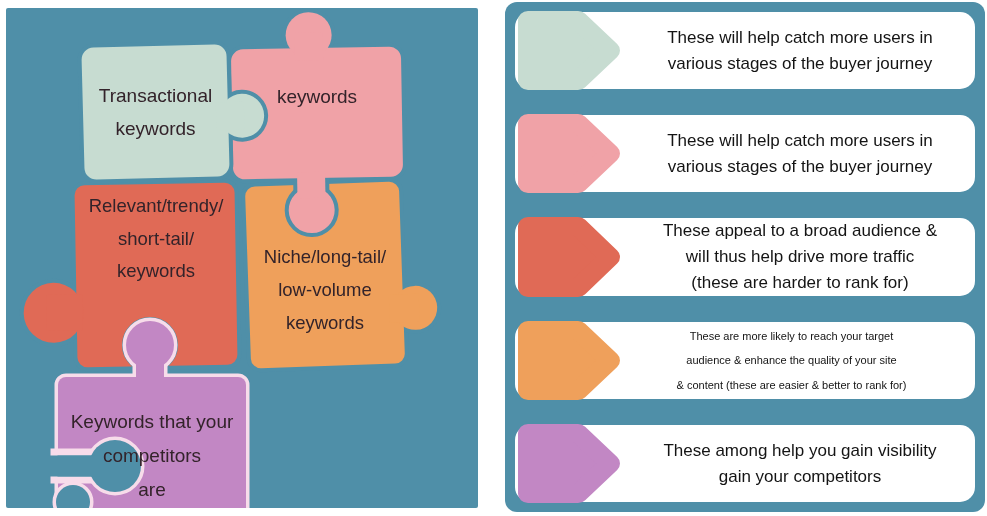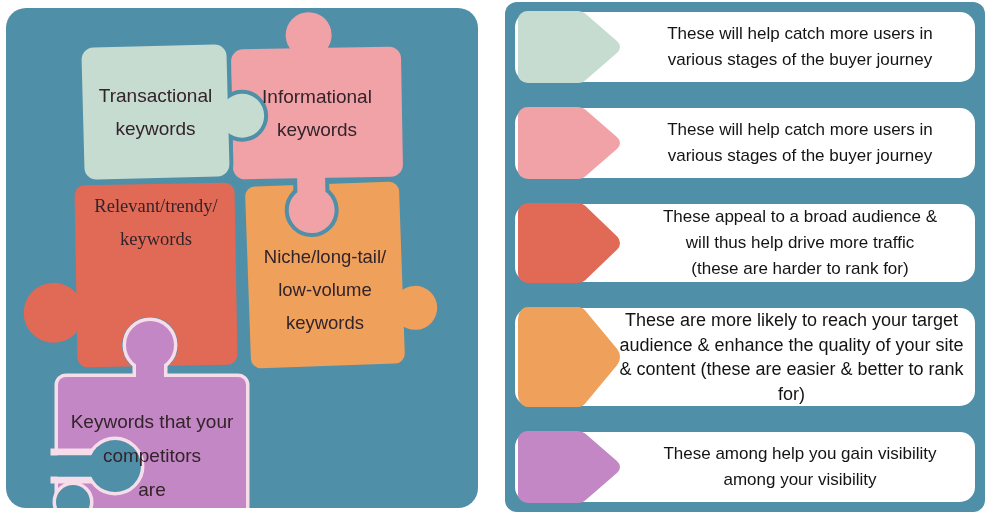--- a/index.html
+++ b/index.html
@@ -6,21 +6,21 @@
   body {
     width:987px; height:516px; position:relative;
     background:var(--page_bg,#fff);
     font-family:"Liberation Sans", sans-serif;
     overflow:hidden;
   }
 
   
   .left-panel {
     position:absolute; left:6px; top:8px; width:472px; height:500px;
-    background:var(--teal); border-radius:20px; overflow:hidden;
+    background:var(--teal); border-radius:2px; overflow:hidden;
   }
   .left-panel svg { position:absolute; left:0; top:0; }
 
   
   use.halo { fill:var(--teal); stroke:var(--teal); stroke-width:8; }
   use.outline { fill:var(--purple_outline); stroke:var(--purple_outline); stroke-width:7; }
   use[data-color="green"]  { fill:var(--green); }
   use[data-color="pink"]   { fill:var(--pink); }
   use[data-color="coral"]  { fill:var(--coral); }
   use[data-color="orange"] { fill:var(--orange); }
@@ -28,21 +28,21 @@
   .hole-ring { fill:var(--teal); stroke:var(--purple_outline); stroke-width:7; }
   .hole-fill { fill:var(--teal); stroke:none; }
 
   .piece-label {
     position:absolute; text-align:center; color:var(--piece_text);
     line-height:33px; font-size:19px; pointer-events:none;
   }
   .piece-label div { white-space:nowrap; }
   .pl-green  { left:77px;  top:71px;  width:145px; }
   .pl-pink   { left:226px; top:72px;  width:170px; }
-  .pl-coral  { left:70px;  top:182px; width:160px; font-size:18.5px; line-height:32.5px;font-family:Liberation Serif, serif; }
+  .pl-coral  { left:70px;  top:182px; width:160px; font-size:18.5px; line-height:32.5px; }
   .pl-orange { left:242px; top:232px; width:154px; font-size:18.5px; }
   .pl-purple { left:52px;  top:373px; width:188px; line-height:34px;margin-top:24px; }
   .pl-purple div:nth-child(4) { padding-left:22px; }
 
   
   .right-panel {
     position:absolute; left:505px; top:2px; width:480px; height:510px;
     background:var(--teal); border-radius:12px;
     padding:10px; box-sizing:border-box;
     display:flex; flex-direction:column; gap:26px;
@@ -58,21 +58,21 @@
   .row-arrow svg { width:100%; height:100%; display:block; }
   .row-arrow polygon { stroke-width:20; stroke-linejoin:round; }
   svg[data-color="green"]  polygon { fill:var(--green);  stroke:var(--green); }
   svg[data-color="pink"]   polygon { fill:var(--pink);   stroke:var(--pink); }
   svg[data-color="coral"]  polygon { fill:var(--coral);  stroke:var(--coral); }
   svg[data-color="orange"] polygon { fill:var(--orange); stroke:var(--orange); }
   svg[data-color="purple"] polygon { fill:var(--purple); stroke:var(--purple); }
 
   .row-text { text-align:center; color:var(--card_text); font-size:17px; line-height:26px; }
   .row--dense { padding-left:95px; padding-right:2px; }
-  .row--dense .row-text { font-size:18px; line-height:24.5px; }
+  .row--dense .row-text { font-size:11px; line-height:24.5px; }
 </style>
 </head>
 <body>
 
 <div class="left-panel">
   <svg width="472" height="500" viewBox="0 0 472 500">
     <defs>
       <g id="p-green">
         <rect x="77" y="38" width="145" height="132" rx="12"></rect>
         <circle cx="236" cy="110" r="22"></circle>
@@ -129,25 +129,25 @@
       <circle cx="67" cy="494" r="17" class="hole-ring"></circle>
       <circle cx="67" cy="494" r="17" class="hole-fill"></circle>
     </g>
   </svg>
 
   <div class="piece-label pl-green">
     <div>Transactional</div>
     <div>keywords</div>
   </div>
   <div class="piece-label pl-pink">
-    <div>Informational</div>
     <div>keywords</div>
   </div>
   <div class="piece-label pl-coral">
     <div>Relevant/trendy/</div>
+    <div>short-tail/</div>
     <div>keywords</div>
   </div>
   <div class="piece-label pl-orange">
     <div>Niche/long-tail/</div>
     <div>low-volume</div>
     <div>keywords</div>
   </div>
   <div class="piece-label pl-purple">
     <div>Keywords that your</div>
     <div>competitors</div>
@@ -209,17 +209,17 @@
   </div>
 
   <div class="row">
     <span class="row-arrow">
       <svg viewBox="0 0 106 86" preserveAspectRatio="none" data-color="purple">
         <polygon points="12,10 62,10 94,43 62,76 12,76"></polygon>
       </svg>
     </span>
     <div class="row-text">
       <div>These among help you gain visibility</div>
-      <div>among your visibility</div>
+      <div>gain your competitors</div>
     </div>
   </div>
 
 </div>
 
 </body></html>

